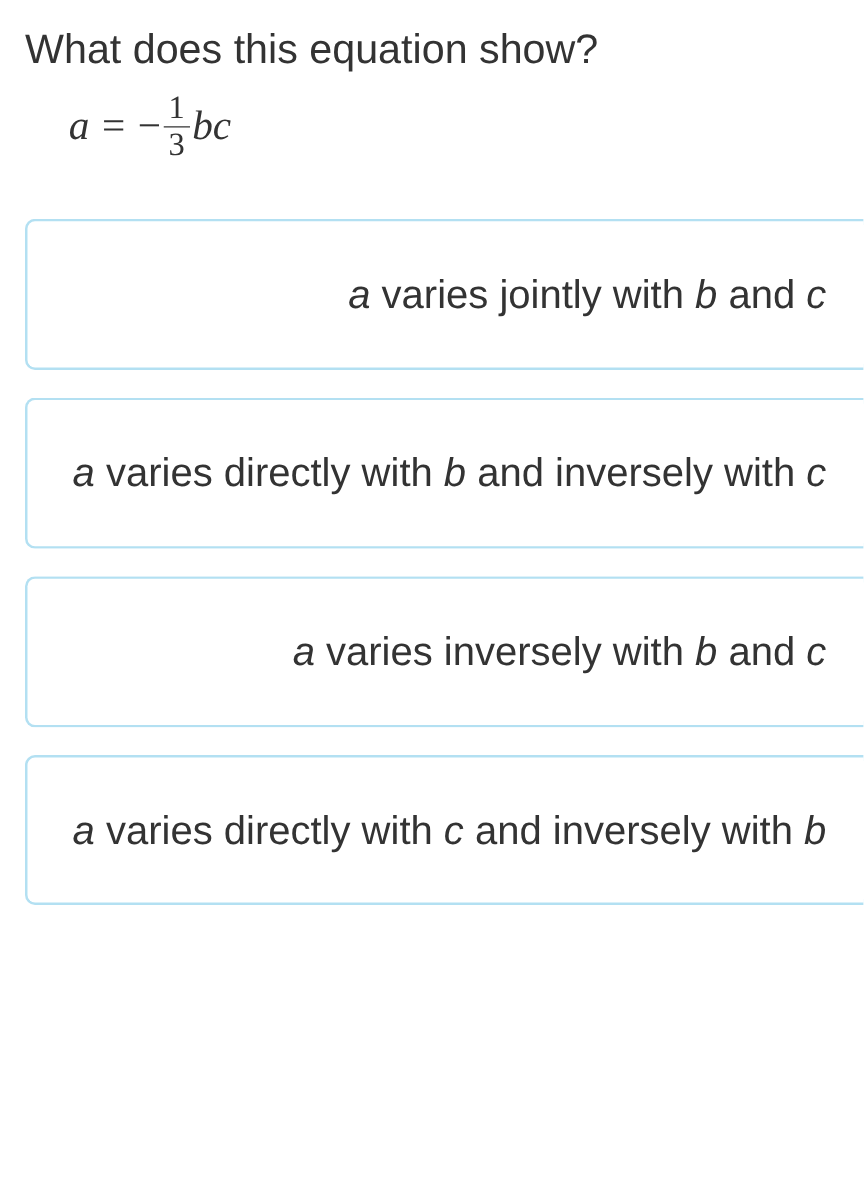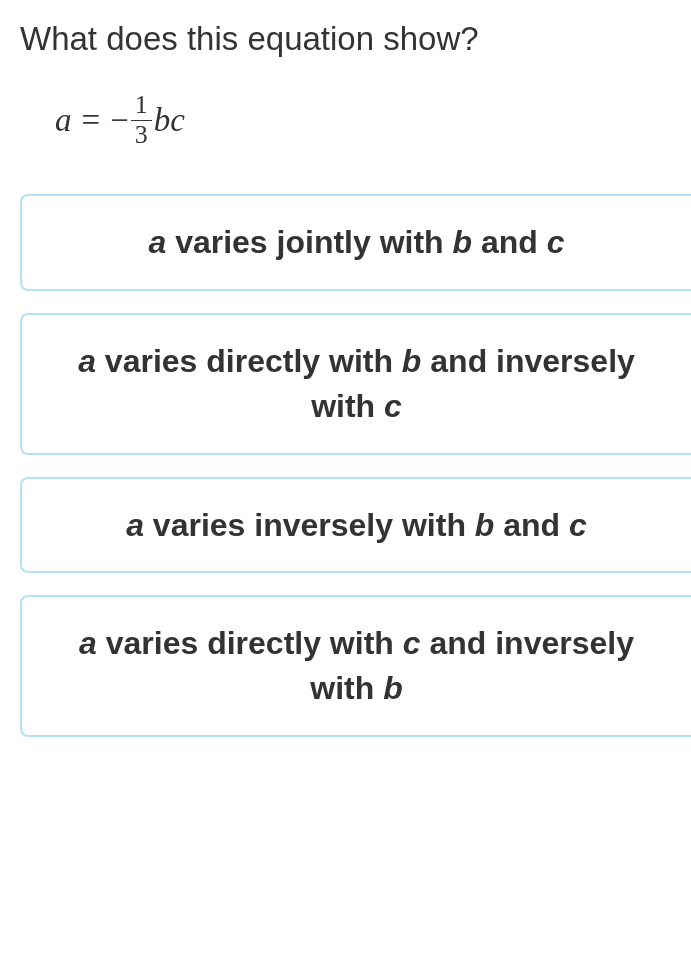--- a/index.html
+++ b/index.html
@@ -10,21 +10,21 @@
     body {
       font-family: Verdana, Geneva, sans-serif;
       background: #ffffff;
       width: 691px;
       height: 957px;
       padding: 20px 0 20px 20px;
       color: #333333;
     }
     .question-text {
       font-size: 33px;
-      margin-bottom: 33px;
+      margin-bottom: 14px;
       color: #333333;
     }
     .equation {
       font-size: 33px;
       font-style: italic;
       margin-left: 35px;
       margin-bottom: 45px;
       display: flex;
       align-items: center;
       font-family: Georgia, 'Times New Roman', serif;
@@ -58,29 +58,28 @@
       padding: 0 4px;
       line-height: 1.1;
     }
     .option-button {
       display: block;
       width: 671px;
       border: 2px solid #b3e0f2;
       border-right: none;
       border-radius: 8px 0 0 8px;
       background: #ffffff;
-      padding: 24px 30px;
+      padding: 36px 30px;
       margin-bottom: 22px;
       font-size: 32px;
-      text-align: center;
+      text-align: right;
       cursor: pointer;
       color: #333333;
       line-height: 1.4;
       font-family: Verdana, Geneva, sans-serif;
-      font-weight: bold;
     }
     .option-button em {
       font-style: italic;
     }
   </style>
 </head>
 <body>
 
 <div class="question-text">What does this equation show?</div>
 

